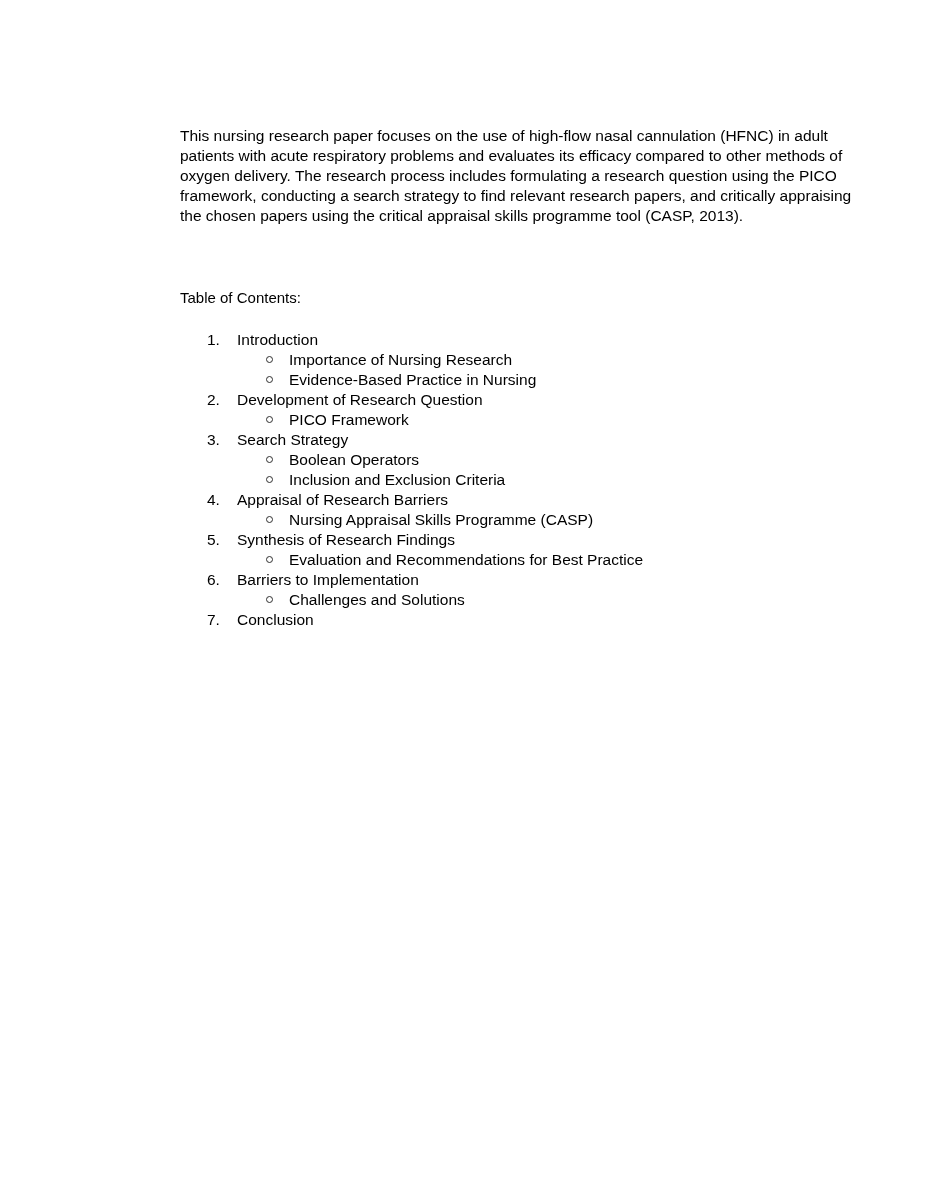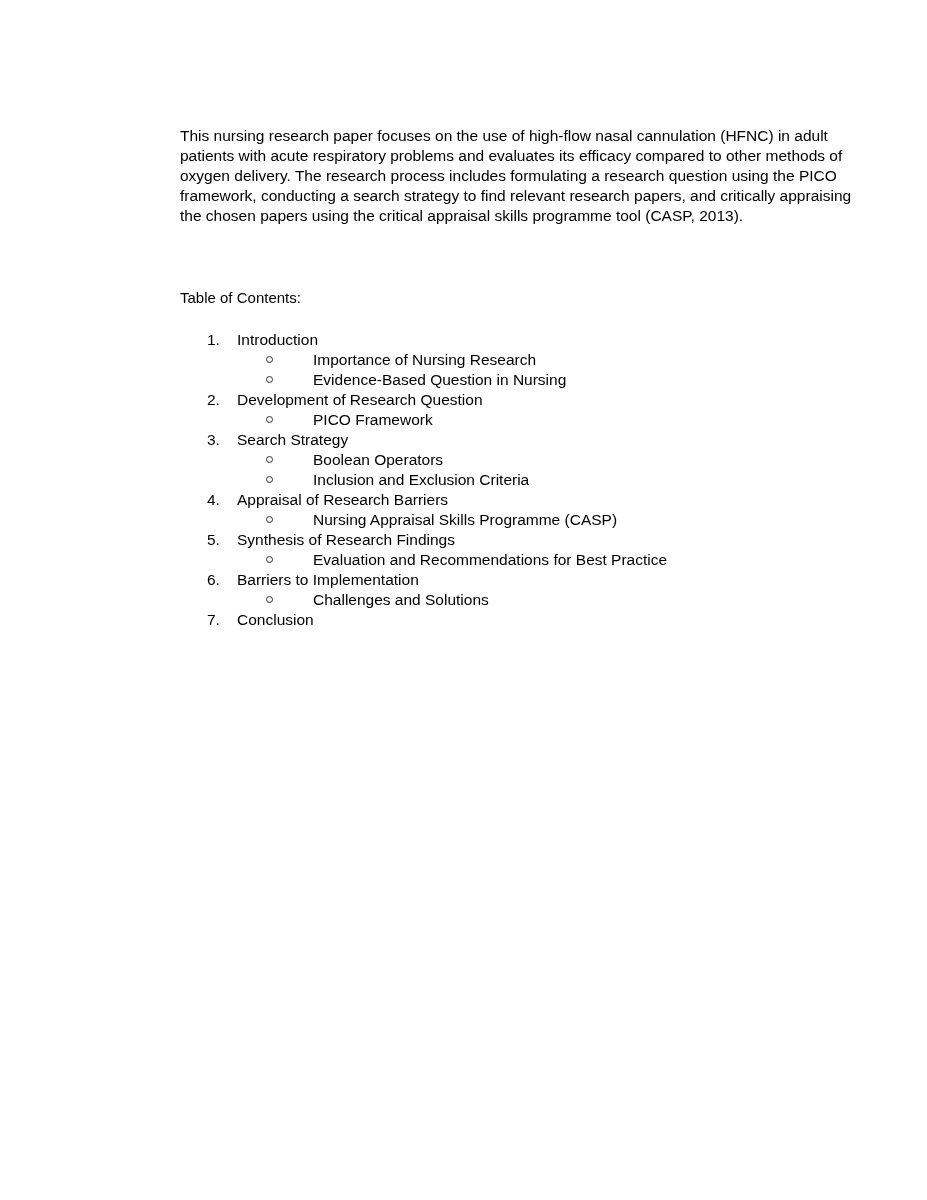--- a/index.html
+++ b/index.html
@@ -48,21 +48,21 @@
     align-items: baseline;
     height: 20px;
     white-space: nowrap;
   }
   .toc-row.level1 { padding-left: 27px; }
   .toc-row.level1 .toc-number {
     display: inline-block;
     width: 30px;
     flex: 0 0 30px;
   }
-  .toc-row.level2 { padding-left: 86px; gap: 24px; }
+  .toc-row.level2 { padding-left: 86px; }
   .toc-row.level2 .toc-bullet-cell {
     display: inline-block;
     width: 23px;
     flex: 0 0 23px;
     position: relative;
   }
   .toc-bullet {
     display: inline-block;
     width: 5px;
     height: 5px;
@@ -95,21 +95,21 @@
       <div class="toc-row level1">
         <span class="toc-number">1.</span>
         <span class="toc-label">Introduction</span>
       </div>
       <div class="toc-row level2">
         <span class="toc-bullet-cell"><span class="toc-bullet"></span></span>
         <span class="toc-sublabel">Importance of Nursing Research</span>
       </div>
       <div class="toc-row level2">
         <span class="toc-bullet-cell"><span class="toc-bullet"></span></span>
-        <span class="toc-sublabel">Evidence-Based Question in Nursing</span>
+        <span class="toc-sublabel">Evidence-Based Practice in Nursing</span>
       </div>
       <div class="toc-row level1">
         <span class="toc-number">2.</span>
         <span class="toc-label">Development of Research Question</span>
       </div>
       <div class="toc-row level2">
         <span class="toc-bullet-cell"><span class="toc-bullet"></span></span>
         <span class="toc-sublabel">PICO Framework</span>
       </div>
       <div class="toc-row level1">

